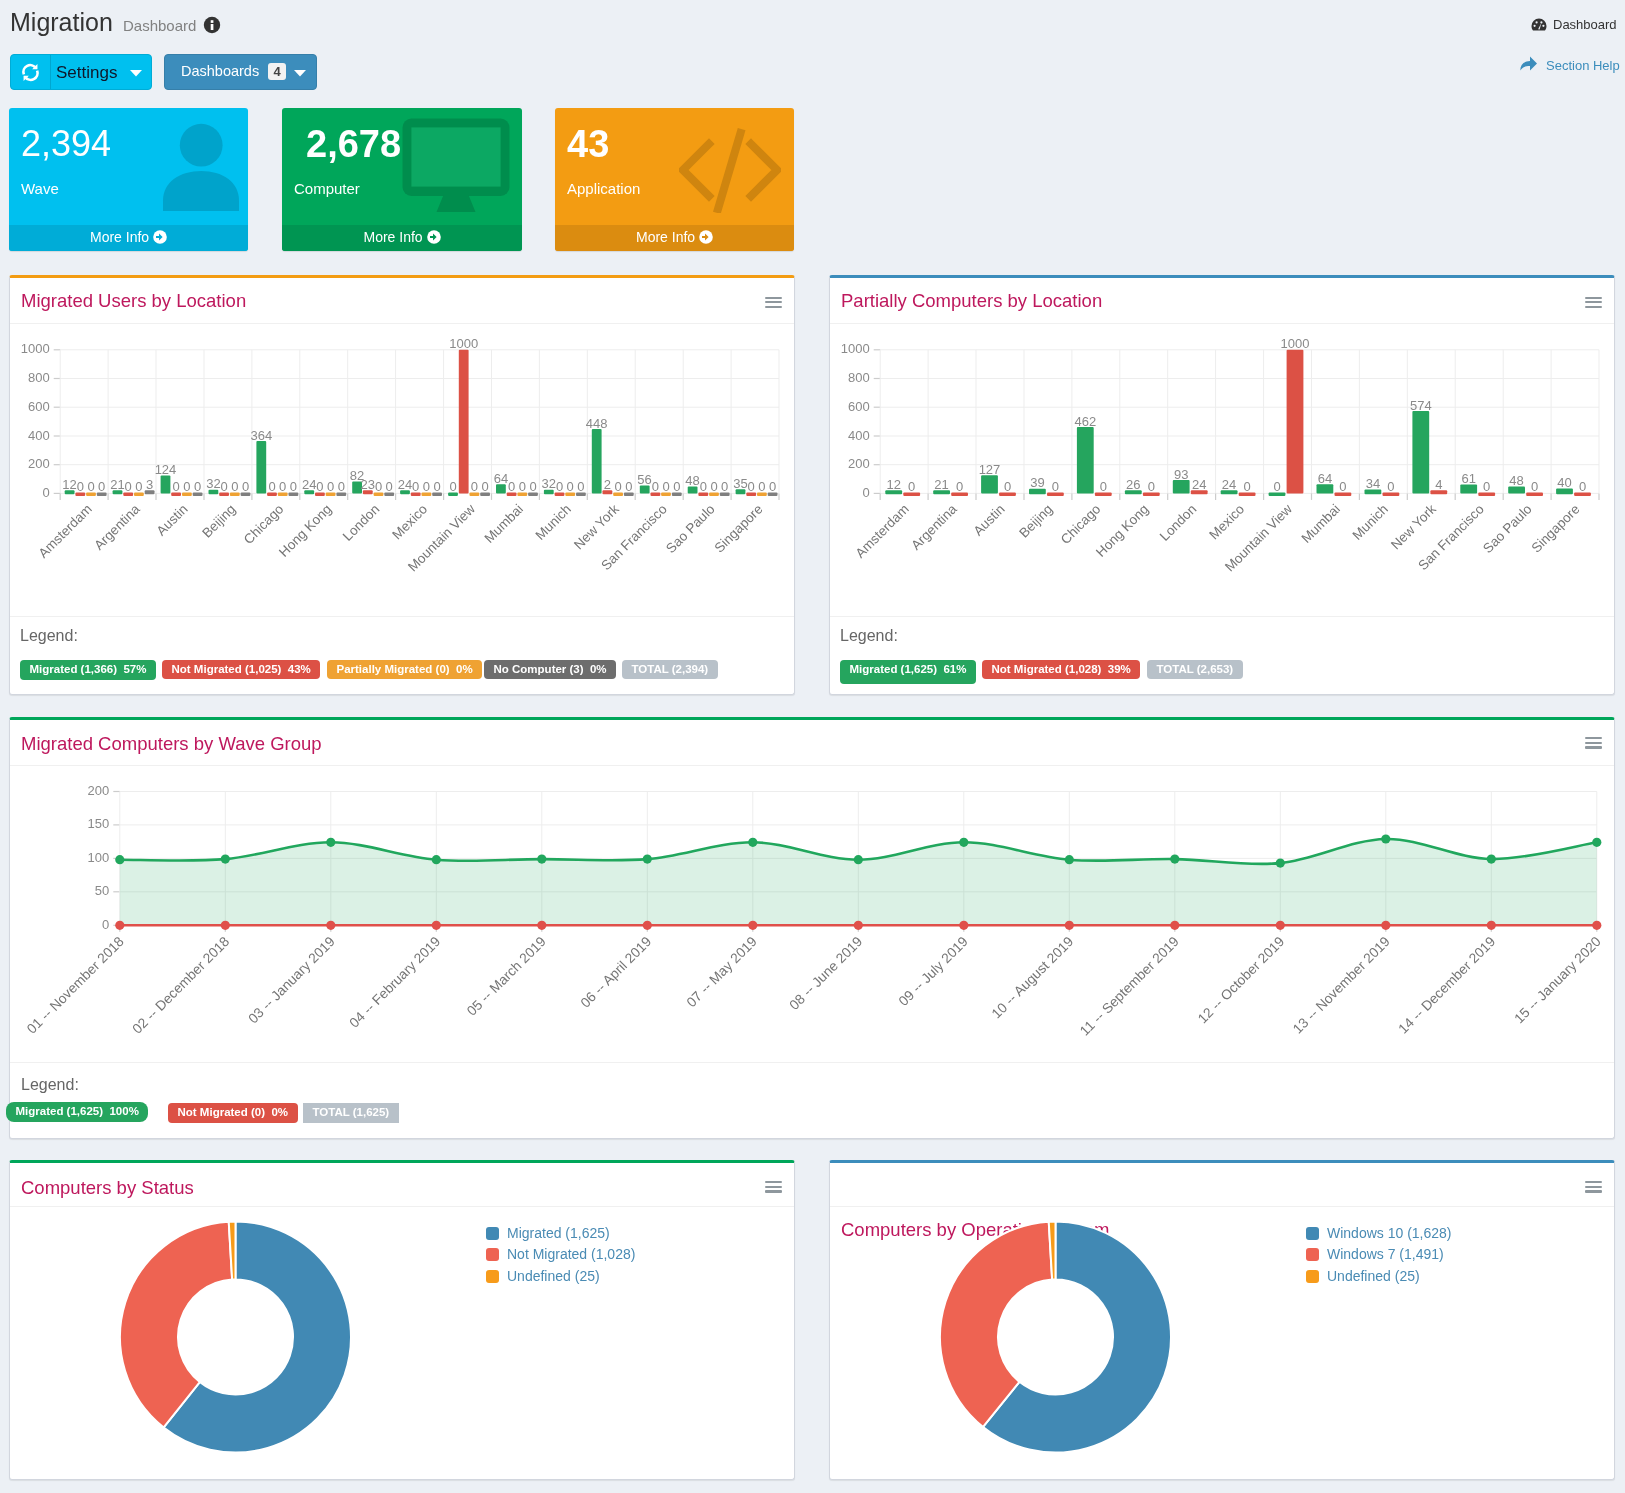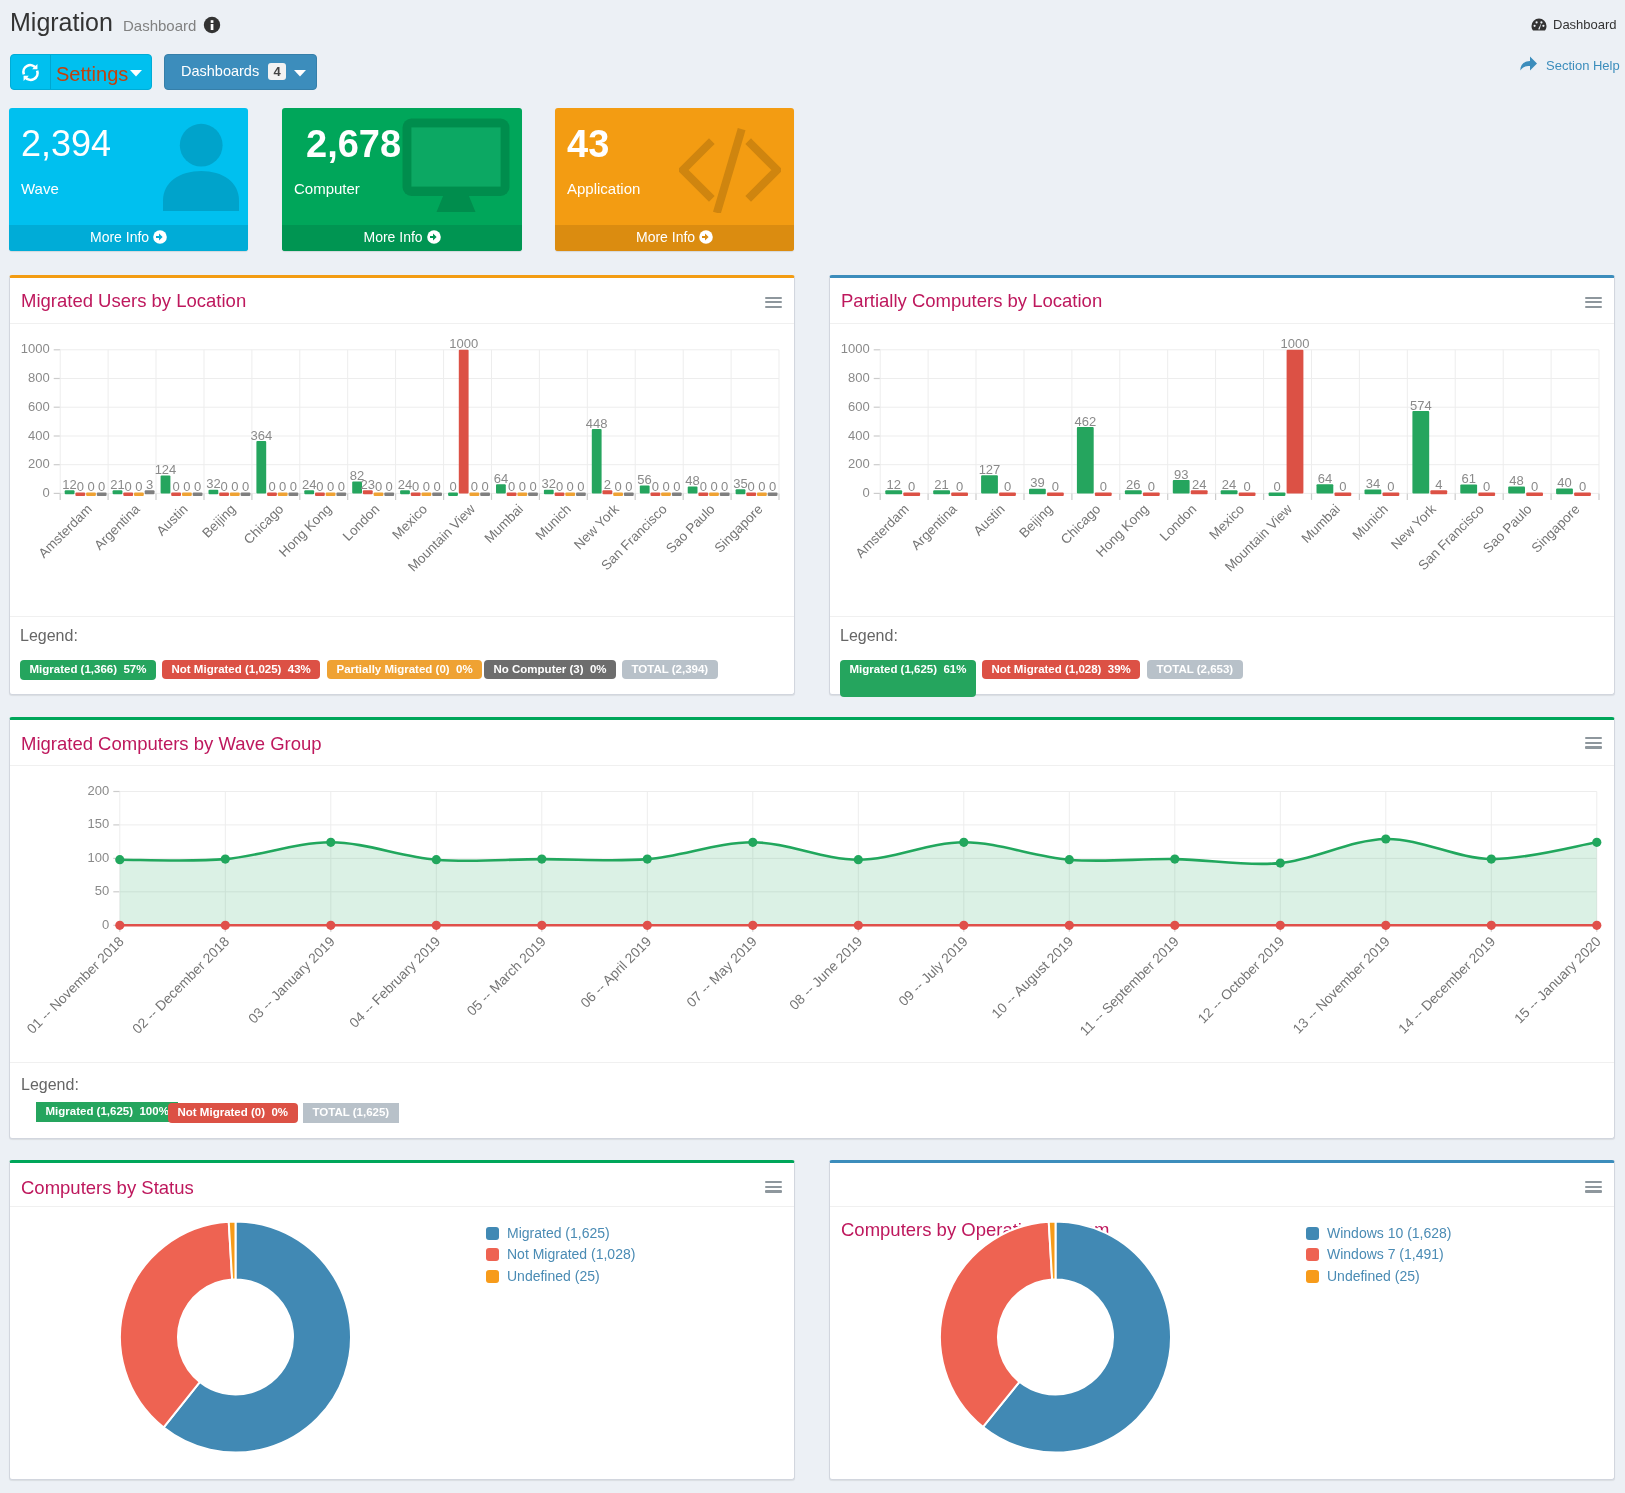--- a/index.html
+++ b/index.html
@@ -32,21 +32,21 @@
 <div class="abs" style="left:10px;top:54px;width:142px;height:36px;background:#00c0ef;border:1px solid #00acd6;border-radius:4px"></div>
 <div class="abs" style="left:49.5px;top:55px;width:1px;height:34px;background:#00a7d0"></div>
 <svg class="abs" style="left:21px;top:63px" width="19" height="19" viewBox="0 0 20 20">
 <g stroke="#fff" stroke-width="2.8" fill="none">
 <path d="M3.0 12.0 A7.2 7.2 0 0 1 15.8 5.6"></path>
 <path d="M17.0 8.0 A7.2 7.2 0 0 1 4.2 14.4"></path>
       </g>
 <path d="M17.3 1.0 v5.6 h-5.6 z" fill="#fff"></path>
 <path d="M2.7 19.0 v-5.6 h5.6 z" fill="#fff"></path>
     </svg>
-<div class="abs" style="left:56px;top:63px;font-size:20px;color:#c2410c">Settings</div>
+<div class="abs" style="left:56px;top:63px;font-size:17px;color:#0f172a">Settings</div>
 <svg class="abs" style="left:130px;top:70px" width="12" height="7" viewBox="0 0 12 7">
       <path d="M0 0 h12 l-6 6.5 z" fill="#fff"></path>
     </svg>
 <div class="abs" style="left:164px;top:54px;width:153px;height:36px;background:#3c8dbc;border:1px solid #367fa9;border-radius:4px"></div>
 <div class="abs" style="left:181px;top:63px;font-size:14.5px;color:#fff">Dashboards</div>
 <div class="abs" style="left:268px;top:62.5px;width:18px;height:17.5px;background:#f2f2f2;border-radius:3px;font-size:13px;font-weight:bold;color:#444;text-align:center;line-height:18px">4</div>
 <svg class="abs" style="left:294px;top:70px" width="12" height="7" viewBox="0 0 12 7">
       <path d="M0 0 h12 l-6 6.5 z" fill="#fff"></path>
     </svg>
 <div class="abs" style="left:9px;top:108px;width:239px;height:143px;background:#00c0ef;border-radius:3px;box-shadow:0 1px 1px rgba(0,0,0,0.1)"></div>
@@ -420,21 +420,21 @@
       <text x="705.6" y="216.2" font-size="13" fill="#8a8a8a" text-anchor="middle">0</text>
       <text x="0" y="0" font-size="13.5" fill="#757575" text-anchor="end" transform="translate(703.6 234.9) rotate(-45)">Sao Paulo</text>
       <rect x="727.1" y="213.6" width="16.8" height="5.7" rx="1" fill="#25a55e"></rect>
       <text x="735.5" y="212.2" font-size="13" fill="#8a8a8a" text-anchor="middle">40</text>
       <rect x="745.1" y="217.6" width="16.8" height="3.3" rx="1" fill="#dc5145"></rect>
       <text x="753.5" y="216.2" font-size="13" fill="#8a8a8a" text-anchor="middle">0</text>
       <text x="0" y="0" font-size="13.5" fill="#757575" text-anchor="end" transform="translate(751.5 234.9) rotate(-45)">Singapore</text>
     </svg>
 <div class="abs" style="left:830px;top:616px;width:784px;height:1px;background:#f0f0f0"></div>
 <div class="abs" style="left:840px;top:627px;font-size:16px;color:#666">Legend:</div>
-<span style="position:absolute;left:840px;top:660px;background:#25a55e;color:#ffffff;font-size:11.5px;font-weight:bold;line-height:19.5px;height:37px;padding:0 9.5px;border-radius:4px;white-space:nowrap;display:inline-block">Migrated (1,625)&nbsp; 61%</span>
+<span style="position:absolute;left:840px;top:660px;background:#25a55e;color:#ffffff;font-size:11.5px;font-weight:bold;line-height:19.5px;height:24px;padding:0 9.5px;border-radius:4px;white-space:nowrap;display:inline-block">Migrated (1,625)&nbsp; 61%</span>
 <span style="position:absolute;left:982px;top:659.5px;background:#dc5145;color:#ffffff;font-size:11.5px;font-weight:bold;line-height:19.5px;height:19.5px;padding:0 9.5px;border-radius:4px;white-space:nowrap;display:inline-block">Not Migrated (1,028)&nbsp; 39%</span>
 <span style="position:absolute;left:1147px;top:659.5px;background:#b8c1c9;color:#ffffff;font-size:11.5px;font-weight:bold;line-height:19.5px;height:19.5px;padding:0 9.5px;border-radius:4px;white-space:nowrap;display:inline-block">TOTAL (2,653)</span>
 <div class="panel" style="left:9px;top:717px;width:1606px;height:422px;border-top:3.5px solid #00a65a"></div>
 <div class="ptitle" style="left:21px;top:733px">Migrated Computers by Wave Group</div>
 <div style="position:absolute;left:1585px;top:737.0px;width:17px;height:2.4px;background:#8e979d;border-radius:1px"></div>
     <div style="position:absolute;left:1585px;top:741.6px;width:17px;height:2.4px;background:#8e979d;border-radius:1px"></div>
     <div style="position:absolute;left:1585px;top:746.2px;width:17px;height:2.4px;background:#8e979d;border-radius:1px"></div>
 <div class="abs" style="left:10px;top:765.2px;width:1604px;height:1px;background:#f0f0f0"></div>
 <svg class="abs" style="left:9px;top:717px" width="1606" height="422" viewBox="0 0 1606 422">
       <line x1="110.8" y1="208.3" x2="1587.8" y2="208.3" stroke="#ededed" stroke-width="1"></line>
@@ -526,21 +526,21 @@
       <text x="0" y="0" font-size="13.8" fill="#757575" text-anchor="end" transform="translate(959.8 225.3) rotate(-45)">09 -- July 2019</text>
       <text x="0" y="0" font-size="13.8" fill="#757575" text-anchor="end" transform="translate(1065.3 225.3) rotate(-45)">10 -- August 2019</text>
       <text x="0" y="0" font-size="13.8" fill="#757575" text-anchor="end" transform="translate(1170.8 225.3) rotate(-45)">11 -- September 2019</text>
       <text x="0" y="0" font-size="13.8" fill="#757575" text-anchor="end" transform="translate(1276.3 225.3) rotate(-45)">12 -- October 2019</text>
       <text x="0" y="0" font-size="13.8" fill="#757575" text-anchor="end" transform="translate(1381.8 225.3) rotate(-45)">13 -- November 2019</text>
       <text x="0" y="0" font-size="13.8" fill="#757575" text-anchor="end" transform="translate(1487.3 225.3) rotate(-45)">14 -- December 2019</text>
       <text x="0" y="0" font-size="13.8" fill="#757575" text-anchor="end" transform="translate(1592.8 225.3) rotate(-45)">15 -- January 2020</text>
     </svg>
 <div class="abs" style="left:10px;top:1061.5px;width:1604px;height:1px;background:#f0f0f0"></div>
 <div class="abs" style="left:21px;top:1076px;font-size:16px;color:#666">Legend:</div>
-<span style="position:absolute;left:36px;top:1102px;background:#25a55e;color:#ffffff;font-size:11.5px;font-weight:bold;line-height:19.5px;height:19.5px;padding:0 9.5px;border-radius:0;white-space:nowrap;display:inline-block">Migrated (1,625)&nbsp; 100%</span>
+<span style="position:absolute;left:6px;top:1102px;background:#25a55e;color:#ffffff;font-size:11.5px;font-weight:bold;line-height:19.5px;height:19.5px;padding:0 9.5px;border-radius:8px;white-space:nowrap;display:inline-block">Migrated (1,625)&nbsp; 100%</span>
 <span style="position:absolute;left:168px;top:1103px;background:#dc5145;color:#ffffff;font-size:11.5px;font-weight:bold;line-height:19.5px;height:19.5px;padding:0 9.5px;border-radius:4px;white-space:nowrap;display:inline-block">Not Migrated (0)&nbsp; 0%</span>
 <span style="position:absolute;left:303px;top:1103px;background:#b8c1c9;color:#ffffff;font-size:11.5px;font-weight:bold;line-height:19.5px;height:19.5px;padding:0 9.5px;border-radius:0;white-space:nowrap;display:inline-block">TOTAL (1,625)</span>
 <div class="panel" style="left:9px;top:1160px;width:786px;height:320px;border-top:3.5px solid #00a65a"></div>
     <div class="ptitle" style="left:21px;top:1176.5px">Computers by Status</div>
     <div style="position:absolute;left:765px;top:1181.0px;width:17px;height:2.4px;background:#8e979d;border-radius:1px"></div>
     <div style="position:absolute;left:765px;top:1185.6px;width:17px;height:2.4px;background:#8e979d;border-radius:1px"></div>
     <div style="position:absolute;left:765px;top:1190.2px;width:17px;height:2.4px;background:#8e979d;border-radius:1px"></div>
     <div class="abs" style="left:10px;top:1205.5px;width:784px;height:1px;background:#f0f0f0"></div>
     <svg class="abs" style="left:0;top:0" width="1625" height="1493" viewBox="0 0 1625 1493" pointer-events="none">
       <path d="M235.50 1221.50 A115.5 115.5 0 1 1 163.68 1427.46 L199.75 1382.03 A57.5 57.5 0 1 0 235.50 1279.50 Z" fill="#4189b4" stroke="#fff" stroke-width="2" stroke-linejoin="round"></path>

